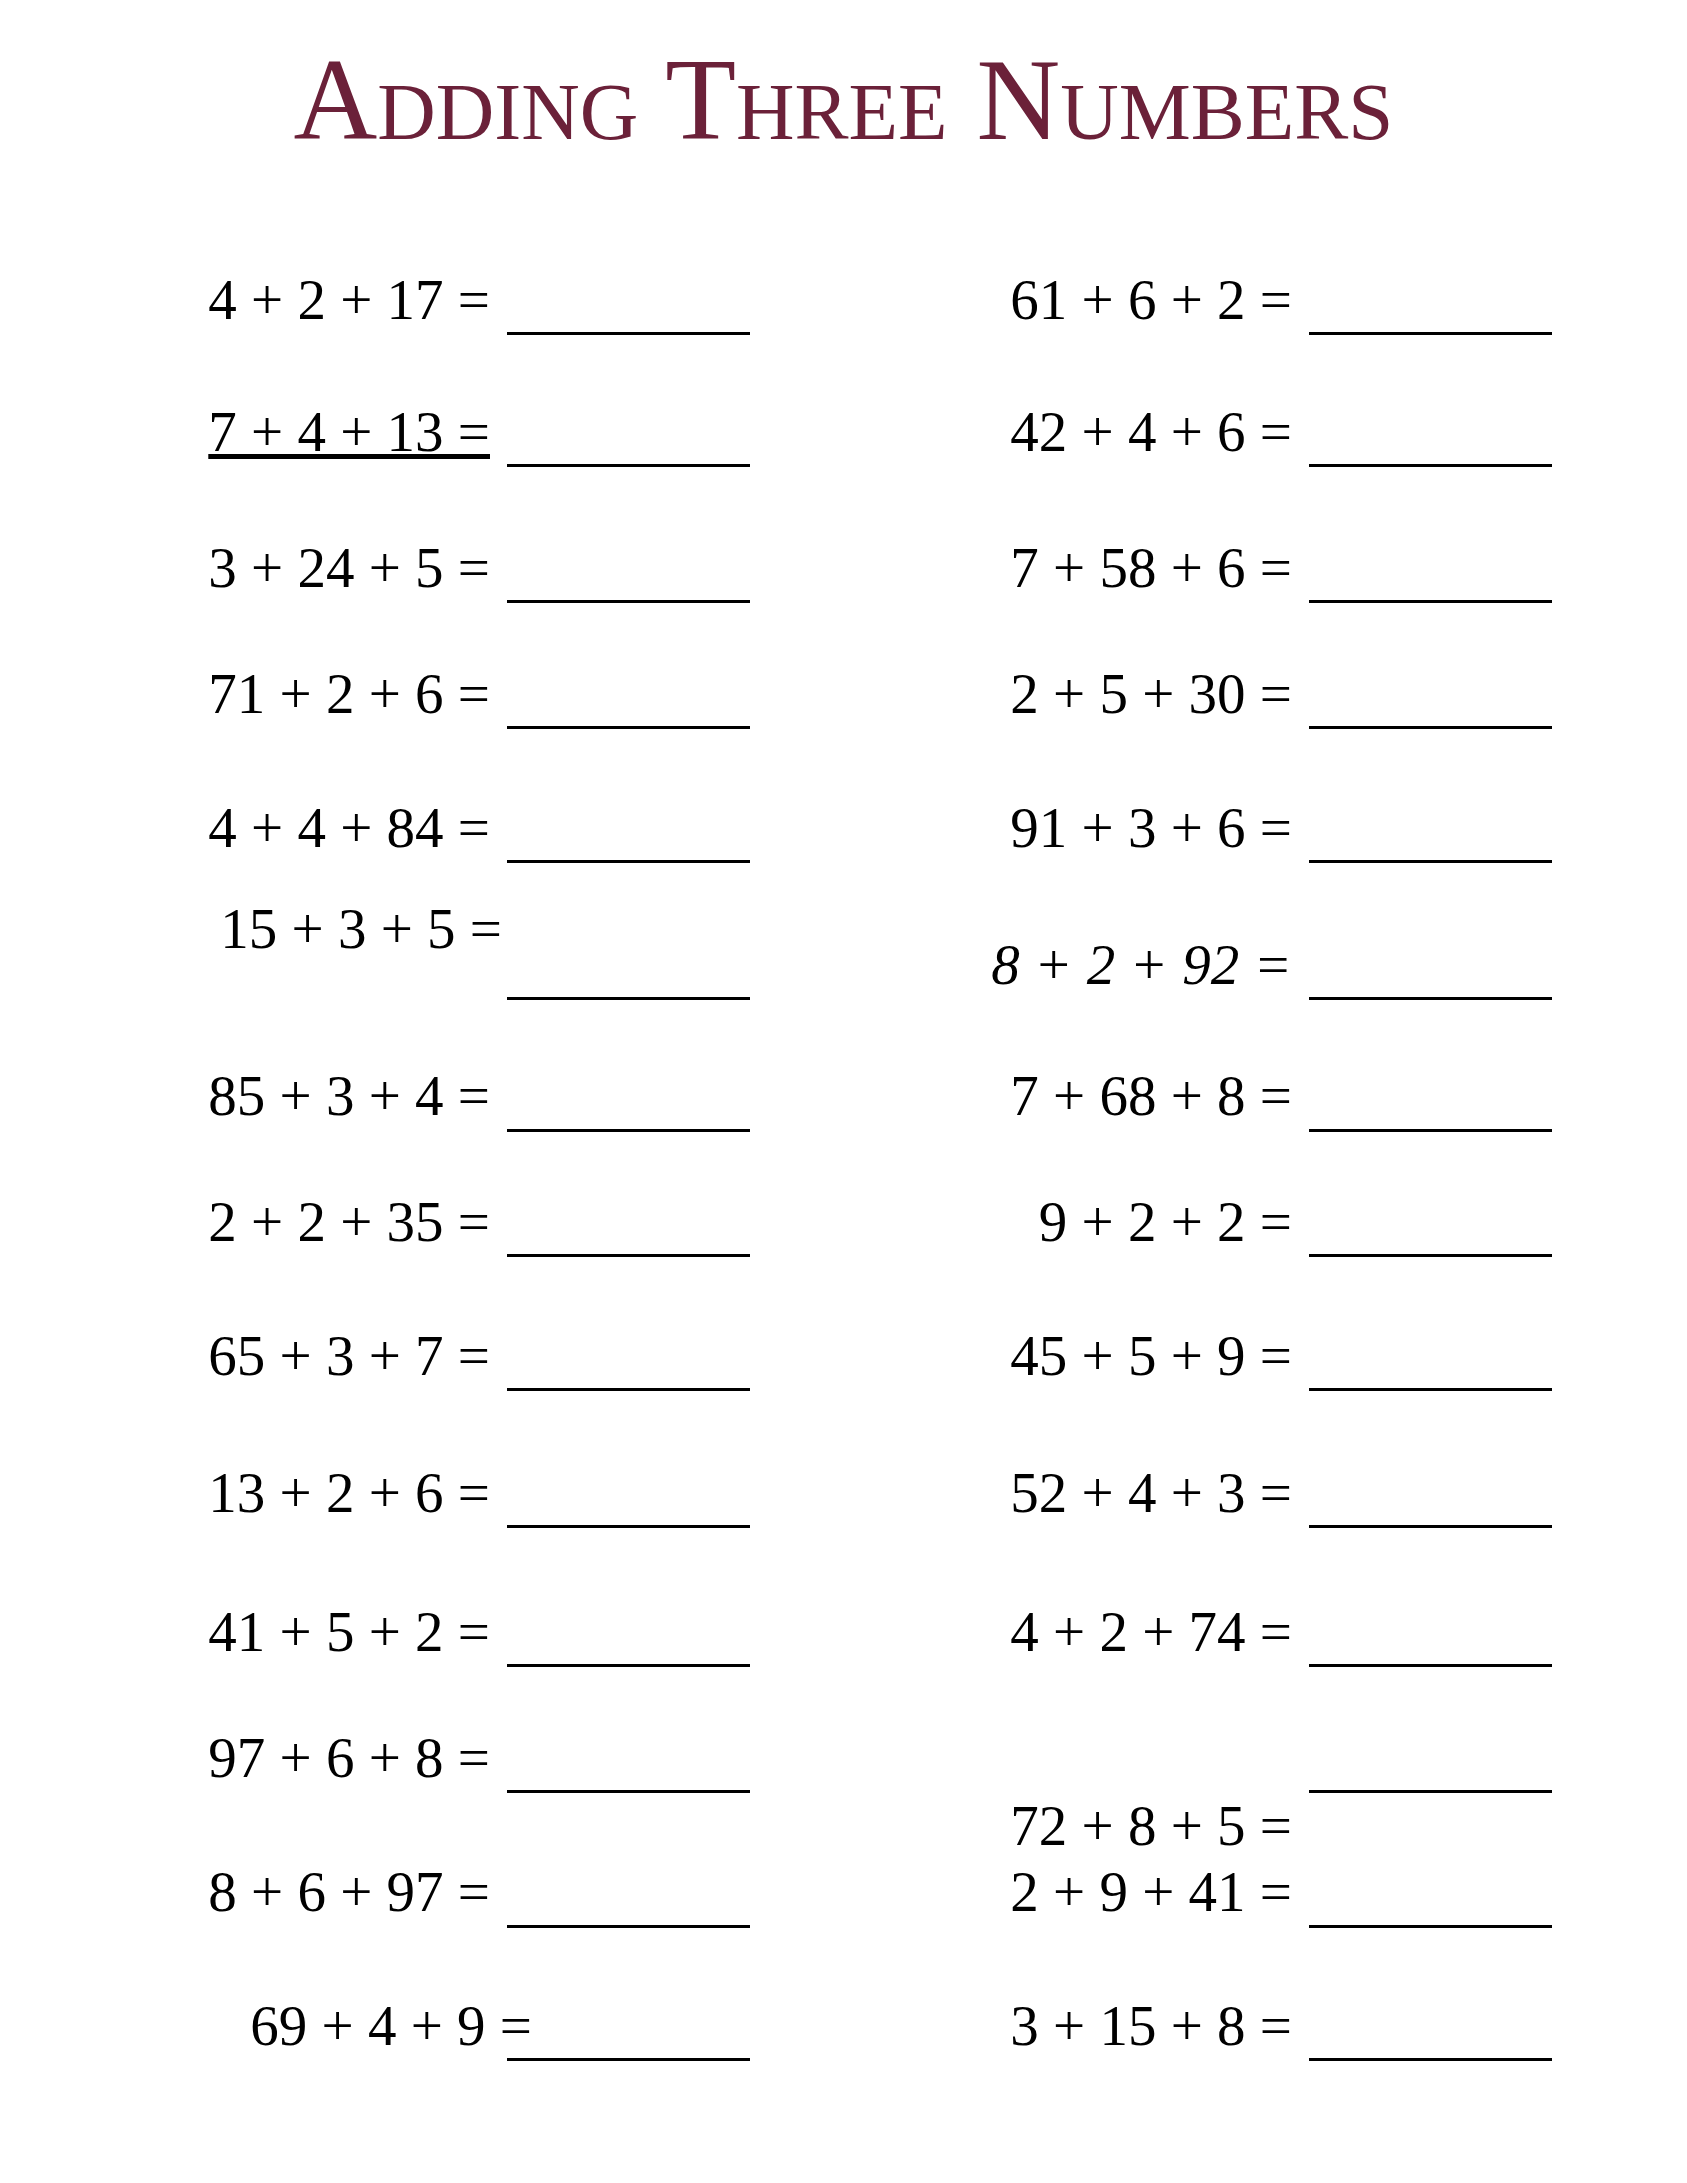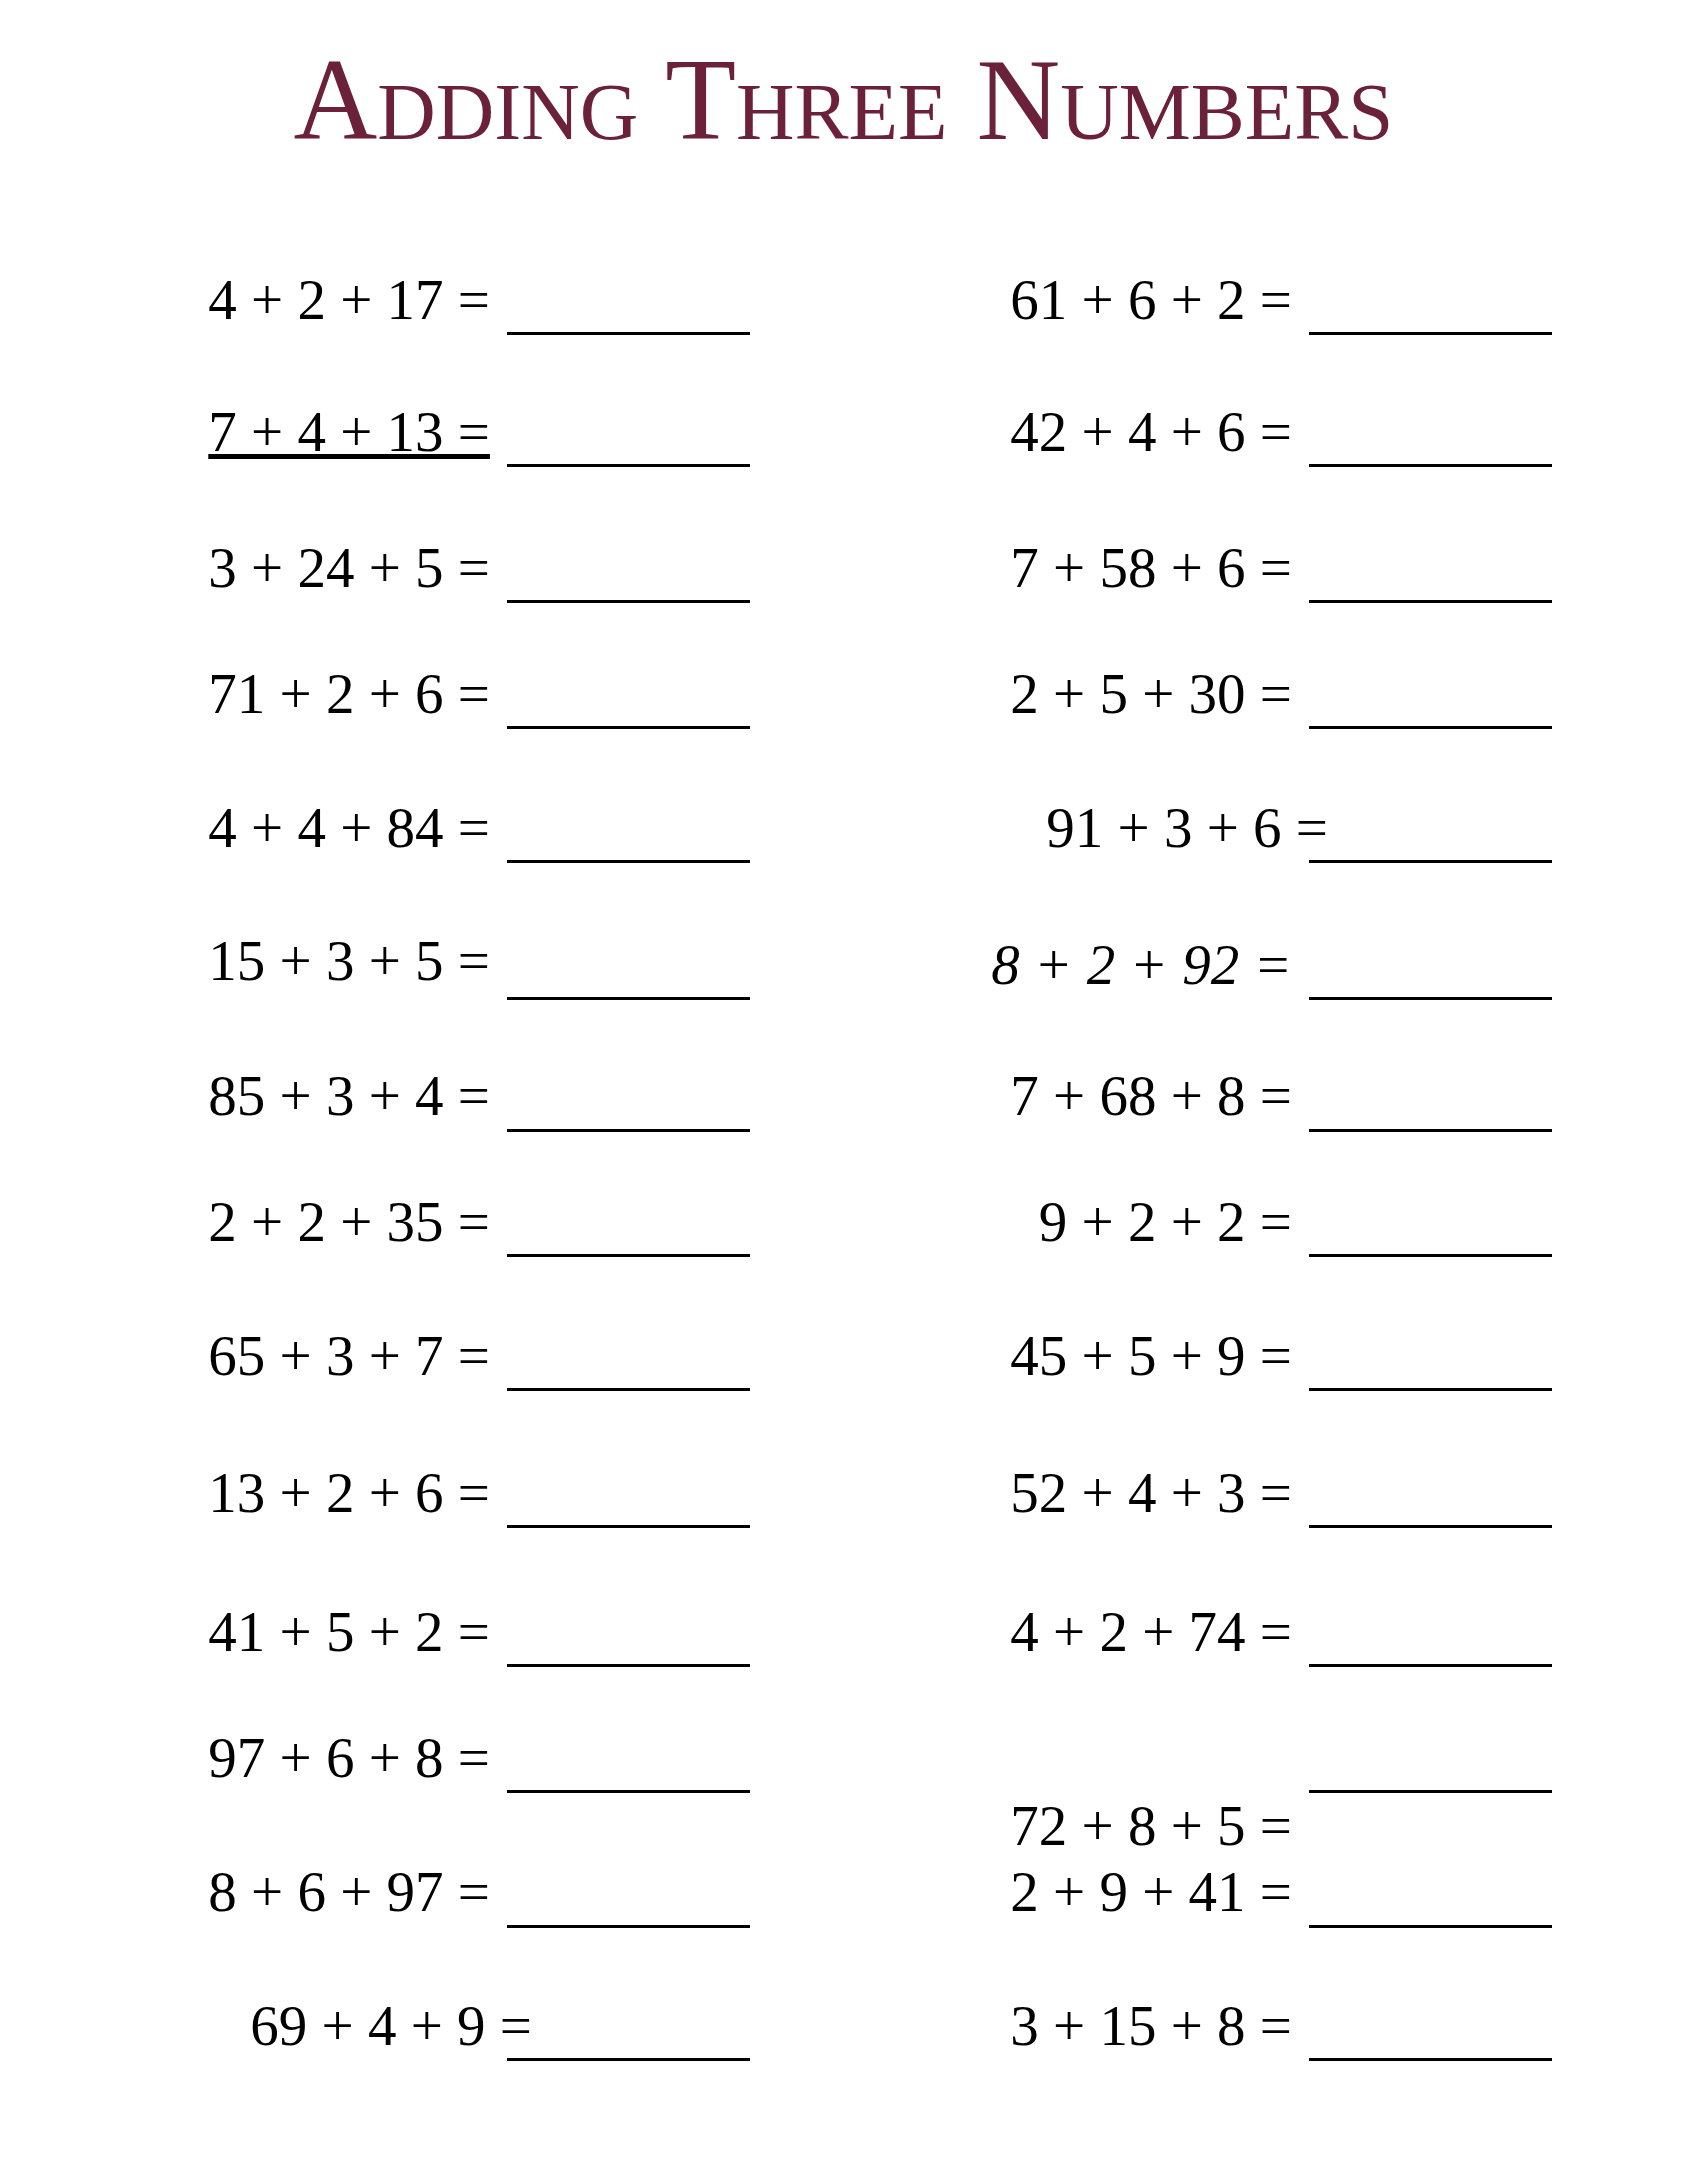--- a/index.html
+++ b/index.html
@@ -38,21 +38,21 @@
       </div>
       <div class="blank" style="left: 507px; top: 600px;"></div>
       <div class="problem" style="left: 0px; width: 490px; top: 623px;">
         <span class="expr" style="bottom: 0px;">71 + 2 + 6 =</span>
       </div>
       <div class="blank" style="left: 507px; top: 726px;"></div>
       <div class="problem" style="left: 0px; width: 490px; top: 757px;">
         <span class="expr" style="bottom: 0px;">4 + 4 + 84 =</span>
       </div>
       <div class="blank" style="left: 507px; top: 860px;"></div>
-      <div class="problem" style="left: 0px; width: 490px; top: 890px;">
+      <div class="problem" style="left: 0px; width: 490px; top: 858px; padding-left: 12px;">
         <span class="expr" style="bottom: 0px;">15 + 3 + 5 =</span>
       </div>
       <div class="blank" style="left: 507px; top: 997px;"></div>
       <div class="problem" style="left: 0px; width: 490px; top: 1025px;">
         <span class="expr" style="bottom: 0px;">85 + 3 + 4 =</span>
       </div>
       <div class="blank" style="left: 507px; top: 1129px;"></div>
       <div class="problem" style="left: 0px; width: 490px; top: 1151px;">
         <span class="expr" style="bottom: 0px;">2 + 2 + 35 =</span>
       </div>
@@ -90,21 +90,21 @@
       </div>
       <div class="blank" style="left: 1309px; top: 464px;"></div>
       <div class="problem" style="left: 0px; width: 1292px; top: 497px;">
         <span class="expr" style="bottom: 0px;">7 + 58 + 6 =</span>
       </div>
       <div class="blank" style="left: 1309px; top: 600px;"></div>
       <div class="problem" style="left: 0px; width: 1292px; top: 623px;">
         <span class="expr" style="bottom: 0px;">2 + 5 + 30 =</span>
       </div>
       <div class="blank" style="left: 1309px; top: 726px;"></div>
-      <div class="problem" style="left: 0px; width: 1292px; top: 757px; margin-left: 36px;">
+      <div class="problem" style="left: 0px; width: 1292px; top: 757px;">
         <span class="expr" style="bottom: 0px;">91 + 3 + 6 =</span>
       </div>
       <div class="blank" style="left: 1309px; top: 860px;"></div>
       <div class="problem" style="left: 0px; width: 1292px; top: 894px;">
         <span class="expr" style="bottom: 0px; font-style: italic;">8 + 2 + 92 =</span>
       </div>
       <div class="blank" style="left: 1309px; top: 997px;"></div>
       <div class="problem" style="left: 0px; width: 1292px; top: 1025px;">
         <span class="expr" style="bottom: 0px;">7 + 68 + 8 =</span>
       </div>

